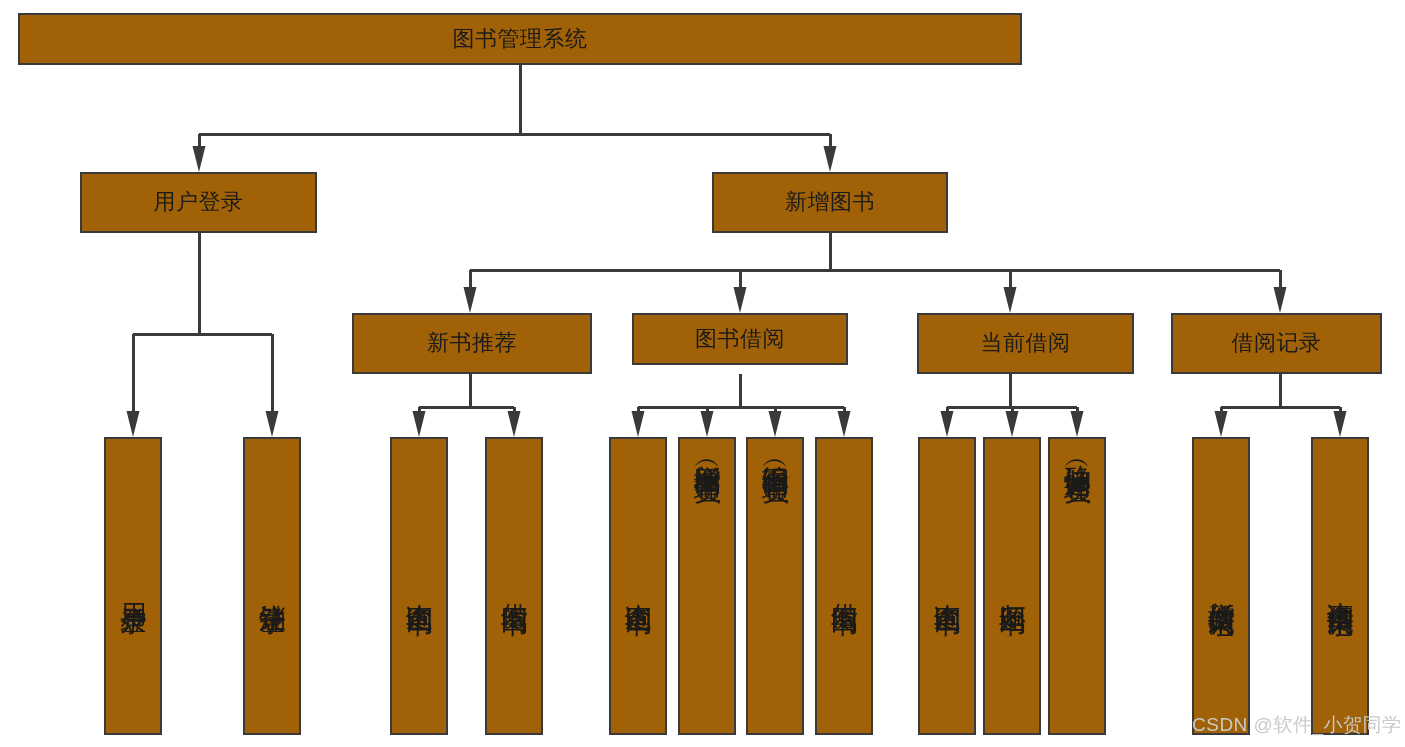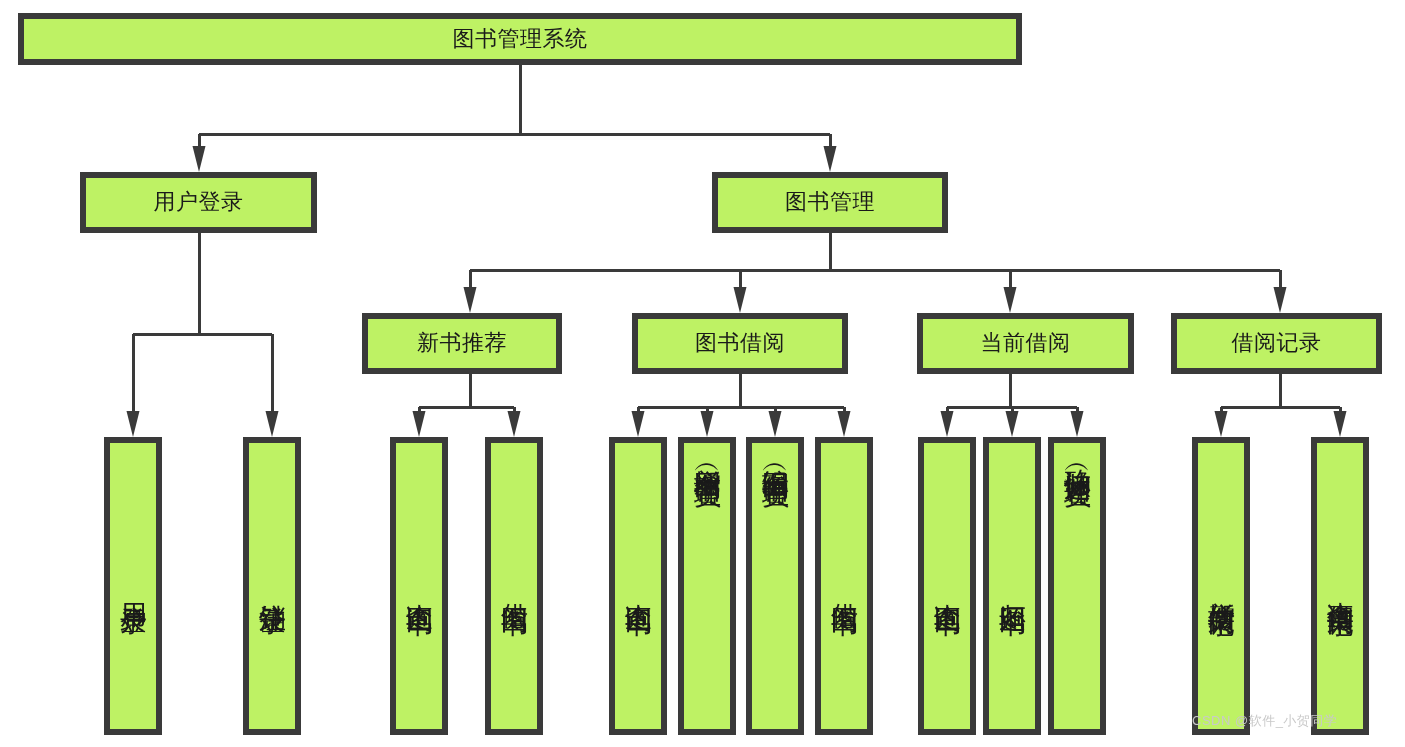--- a/index.html
+++ b/index.html
@@ -20,22 +20,22 @@
   #edges {
     position: absolute;
     left: 0;
     top: 0;
     width: 1405px;
     height: 747px;
   }
   .node {
     position: absolute;
     box-sizing: border-box;
-    background: #bef264;
-    border: 6px solid #404040;
+    background: #a16207;
+    border: 2px solid #404040;
     display: flex;
     align-items: center;
     justify-content: center;
     color: #1a1a1a;
   }
   .node-label {
     display: block;
     line-height: 1.12;
     letter-spacing: 0.5px;
     white-space: nowrap;
@@ -55,21 +55,21 @@
     font-size: 27px;
     letter-spacing: 2px;
     line-height: 1;
   }
   .node.vertical.top-aligned {
     align-items: flex-start;
   }
   .watermark {
     position: absolute;
     color: #c9c9c9;
-    font-size: 13px;
+    font-size: 19px;
     letter-spacing: 0.5px;
     white-space: nowrap;
     pointer-events: none;
   }
 </style>
 </head>
 <body>
 
 <div id="canvas">
   <svg id="edges" viewBox="0 0 1405 747" xmlns="http://www.w3.org/2000/svg">
@@ -127,26 +127,26 @@
       <polygon points="1333.5,411 1346.5,411 1340,437" fill="#3a3a3a"></polygon>
     </svg>
   <div id="nodes">
       <div class="node horizontal" style="left: 18px; top: 13px; width: 1004px; height: 52px; border-color: rgb(58, 58, 58); color: rgb(26, 26, 26);">
         <span class="node-label">图书管理系统</span>
       </div>
       <div class="node horizontal" style="left: 80px; top: 172px; width: 237px; height: 61px; border-color: rgb(58, 58, 58); color: rgb(26, 26, 26);">
         <span class="node-label">用户登录</span>
       </div>
       <div class="node horizontal" style="left: 712px; top: 172px; width: 236px; height: 61px; border-color: rgb(58, 58, 58); color: rgb(26, 26, 26);">
-        <span class="node-label">图书管理</span>
+        <span class="node-label">新增图书</span>
       </div>
-      <div class="node horizontal" style="left: 362px; top: 313px; width: 200px; height: 61px; border-color: rgb(58, 58, 58); color: rgb(26, 26, 26);">
+      <div class="node horizontal" style="left: 352px; top: 313px; width: 240px; height: 61px; border-color: rgb(58, 58, 58); color: rgb(26, 26, 26);">
         <span class="node-label">新书推荐</span>
       </div>
-      <div class="node horizontal" style="left: 632px; top: 313px; width: 216px; height: 61px; border-color: rgb(58, 58, 58); color: rgb(26, 26, 26);">
+      <div class="node horizontal" style="left: 632px; top: 313px; width: 216px; height: 52px; border-color: rgb(58, 58, 58); color: rgb(26, 26, 26);">
         <span class="node-label">图书借阅</span>
       </div>
       <div class="node horizontal" style="left: 901px; top: 313px; width: 217px; height: 61px; border-color: rgb(58, 58, 58); color: rgb(26, 26, 26); margin-left: 16px;">
         <span class="node-label">当前借阅</span>
       </div>
       <div class="node horizontal" style="left: 1171px; top: 313px; width: 211px; height: 61px; border-color: rgb(58, 58, 58); color: rgb(26, 26, 26);">
         <span class="node-label">借阅记录</span>
       </div>
       <div class="node vertical" style="left: 104px; top: 437px; width: 58px; height: 298px; border-color: rgb(58, 58, 58); color: rgb(26, 26, 26);">
         <span class="node-label">用户登录</span>

